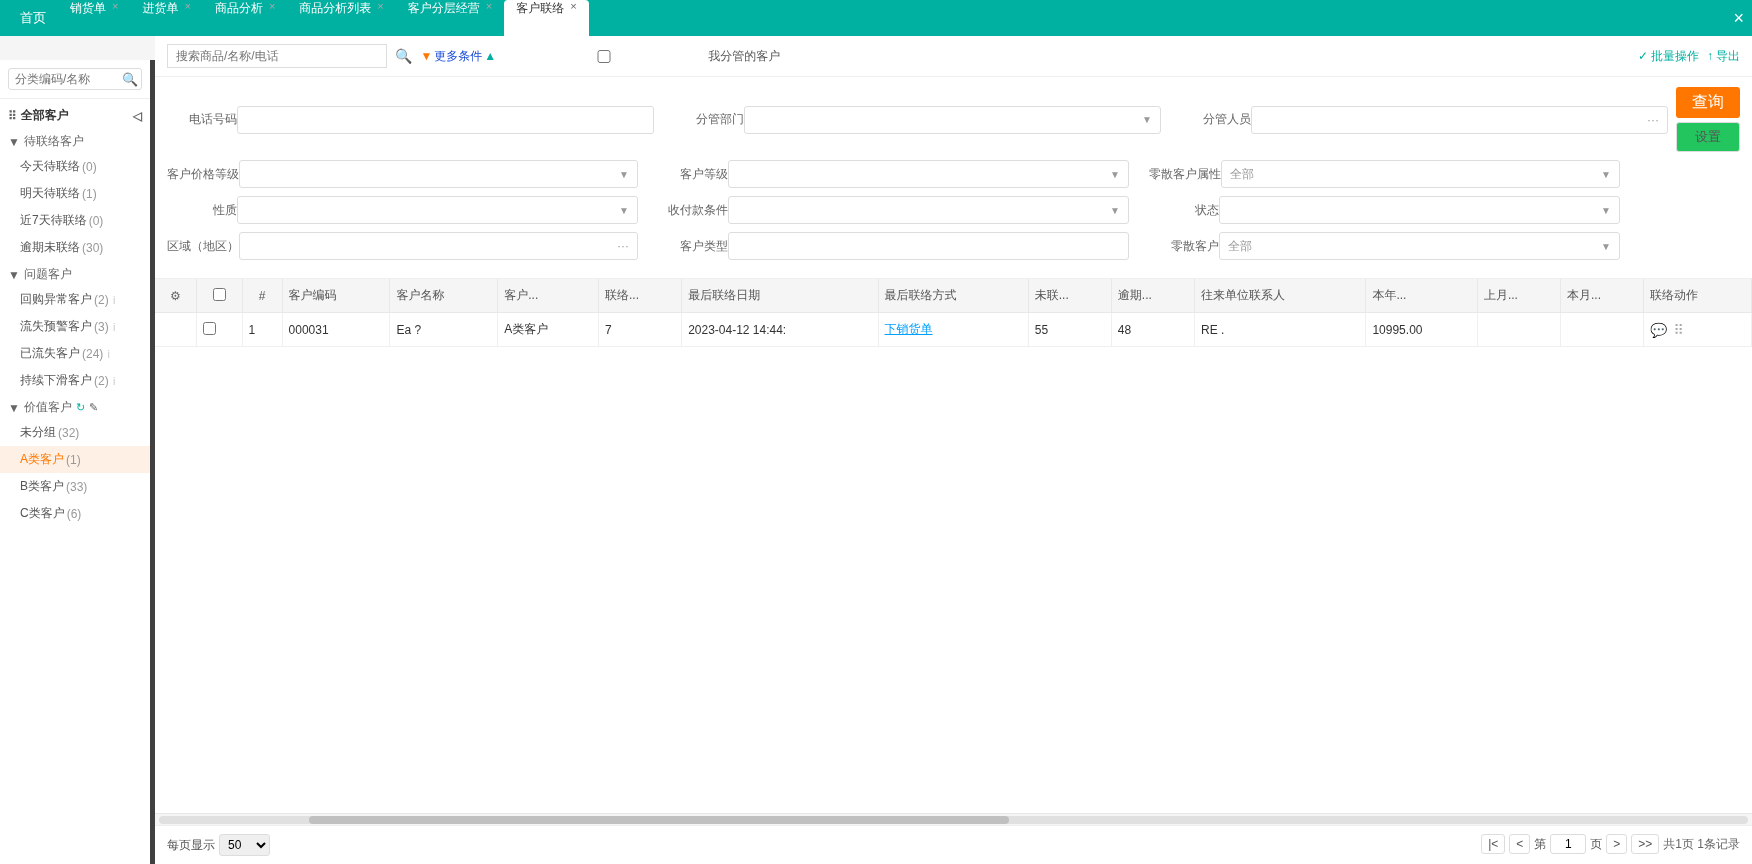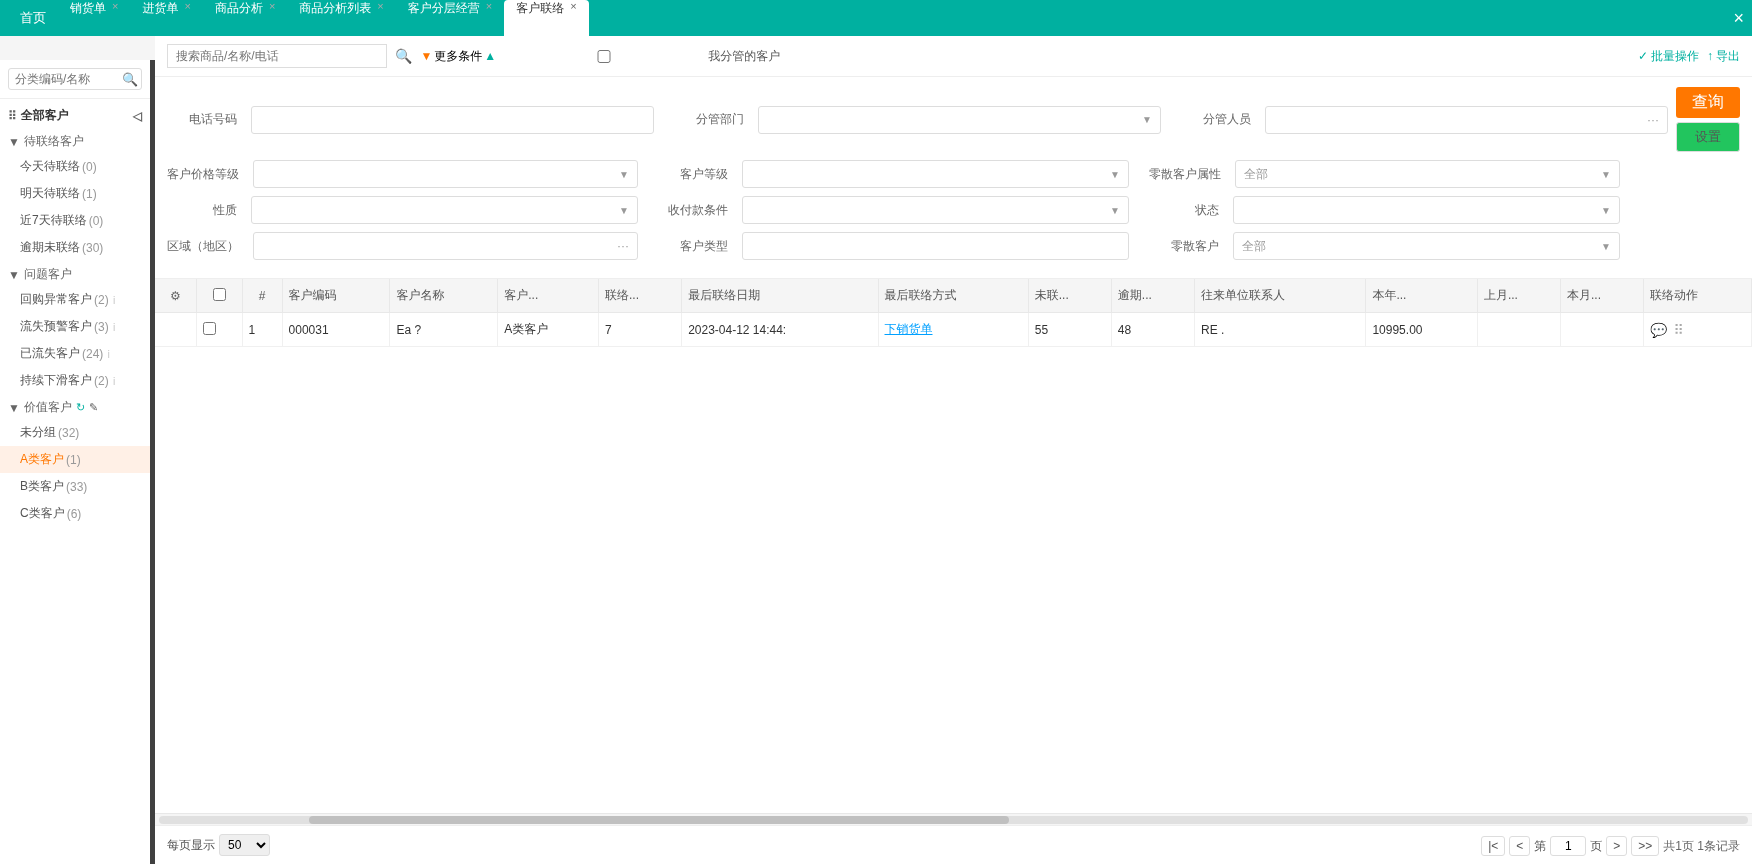--- a/index.html
+++ b/index.html
@@ -166,21 +166,21 @@
     .filter-row {
       display: flex;
       align-items: center;
       margin-bottom: 8px;
       gap: 0;
     }
     .filter-cell {
       display: flex;
       align-items: center;
       flex: 1;
-      gap: 14px;
+      gap: 0;
     }
     .filter-label {
       color: #666;
       white-space: nowrap;
       min-width: 70px;
       text-align: right;
     }
     .filter-input {
       border: 1px solid #ddd;
       border-radius: 3px;
@@ -284,21 +284,21 @@
       left: 150px;
       width: 700px;
       height: 8px;
       background: #c0c0c0;
       border-radius: 4px;
     }
 
     
     .pagination {
       display: flex;
-      align-items: flex-end;
+      align-items: flex-start;
       padding: 8px 12px;
       border-top: 1px solid #eee;
       gap: 8px;
       color: #555;
     }
     .pagination .per-page {
       display: flex;
       align-items: center;
       gap: 4px;
     }
@@ -454,21 +454,21 @@
     </div>
   </div>
 
   <div class="content">
 
     <div class="filter-bar">
       <input type="text" style="border: 1px solid rgb(221, 221, 221); border-radius: 0; padding: 4px 8px; width: 220px; font-size: 12px;" placeholder="搜索商品/名称/电话">
       <span class="filter-search-btn">🔍</span>
       <div class="more-filters">
         <span style="color:#ff7700;">▼</span>
-        <span style="color:#000000;">更多条件</span>
+        <span style="color:#1d4ed8;">更多条件</span>
         <span style="color:#00b0a0;">▲</span>
       </div>
       <div class="my-customers">
         <input type="checkbox" style="">
         <span>我分管的客户</span>
       </div>
       <div class="filter-bar-right">
         <div class="batch-btn">
           <span>✓</span>
           <span>批量操作</span>

